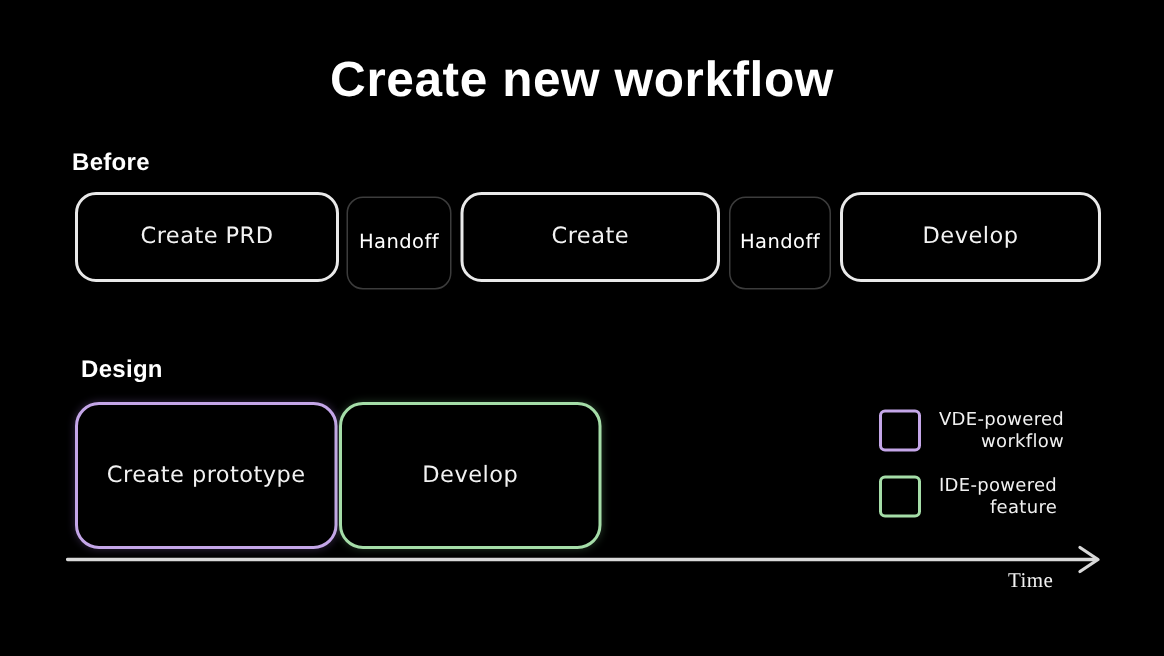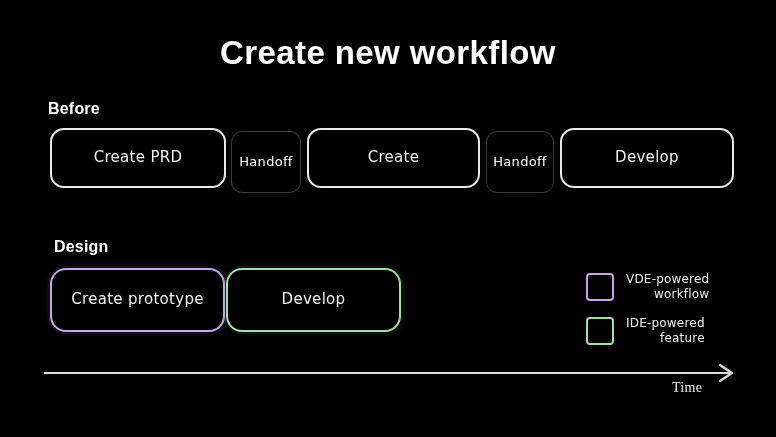--- a/index.html
+++ b/index.html
@@ -82,21 +82,21 @@
   }
 
   #box-create-prd { left: 50px;  width: 176px; }
   #box-handoff-1  { left: 231px; width: 70px;  }
   #box-design     { left: 307px; width: 173px; }
   #box-handoff-2  { left: 486px; width: 68px;  }
   #box-develop-1  { left: 560px; width: 174px; }
 
   
   .box.after {
-    height: 64px;
+    height: 98px;
     top: 268px;
     border-radius: 16px;
     font-size: 15px;
   }
   #box-create-prototype {
     left: 50px;
     width: 175px;
     border: 2px solid #c4a6e8;
     box-shadow: 0 0 6px rgba(170,130,230,0.30);
   }

